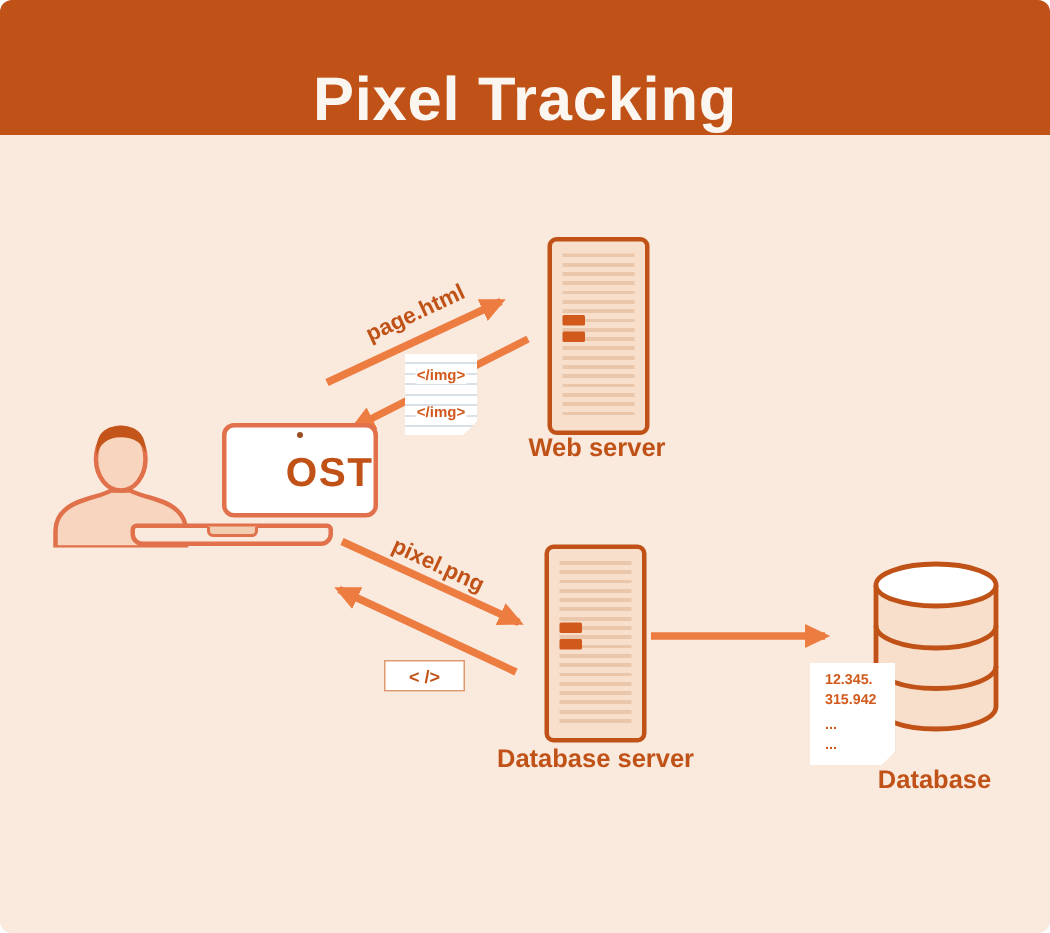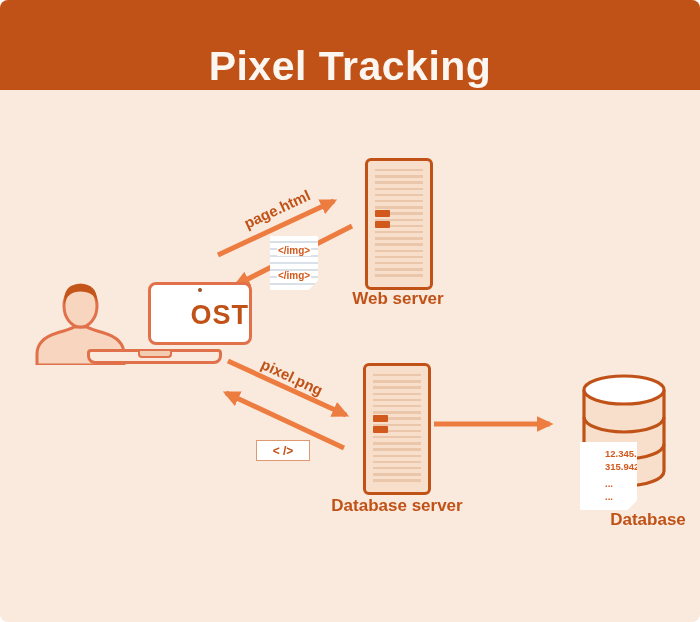--- a/index.html
+++ b/index.html
@@ -89,21 +89,21 @@
   .doc-html{
     left:270px;top:146px;width:48px;height:54px;
     background-image:repeating-linear-gradient(to bottom, transparent 0 5.5px, var(--doc-line) 5.5px 7px);
     display:flex;flex-direction:column;align-items:center;justify-content:center;gap:15px;
   }
   .doc-html .code-line{
     color:var(--accent2);font-weight:700;font-size:10px;line-height:10px;background:#fff;padding:0 1px;
   }
   .doc-record{
     left:540px;top:352px;width:57px;height:68px;
-    padding:6px 0 0 25px;box-sizing:border-box;margin-left:40px;
+    padding:6px 0 0 10px;box-sizing:border-box;
   }
   .doc-record .rec-line{
     color:var(--accent2);font-weight:700;font-size:9.5px;line-height:12.5px;white-space:nowrap;
   }
   .code-box{
     position:absolute;left:256px;top:350px;width:52px;height:19px;
     background:#ffffff;border:1px solid #dd9a70;
     display:flex;align-items:center;justify-content:center;
     color:var(--dark);font-weight:700;font-size:12px;
   }
@@ -162,21 +162,21 @@
       <span class="blk blk2"></span>
     </div>
     <div class="node-label" style="left:397px;top:406px">Database server</div>
 
     <svg class="database" width="88" height="116" viewBox="0 0 88 116" aria-hidden="true">
       <path class="db-stroke" d="M4,16 L4,97 A40,15 0 0 0 84,97 L84,16" fill="#F8DFCB"></path>
       <path class="db-stroke" d="M4,43 A40,15 0 0 0 84,43" fill="none"></path>
       <path class="db-stroke" d="M4,70 A40,15 0 0 0 84,70" fill="none"></path>
       <ellipse class="db-stroke" cx="44" cy="16" rx="40" ry="14" fill="#ffffff"></ellipse>
     </svg>
-    <div class="node-label" style="left:648px;top:420px">Database</div>
+    <div class="node-label" style="left:623px;top:420px">Database</div>
 
     <div class="doc doc-html">
       <span class="code-line">&lt;/img&gt;</span>
       <span class="code-line">&lt;/img&gt;</span>
     </div>
 
     <div class="code-box">
       <span>&lt; /&gt;</span>
     </div>
 

